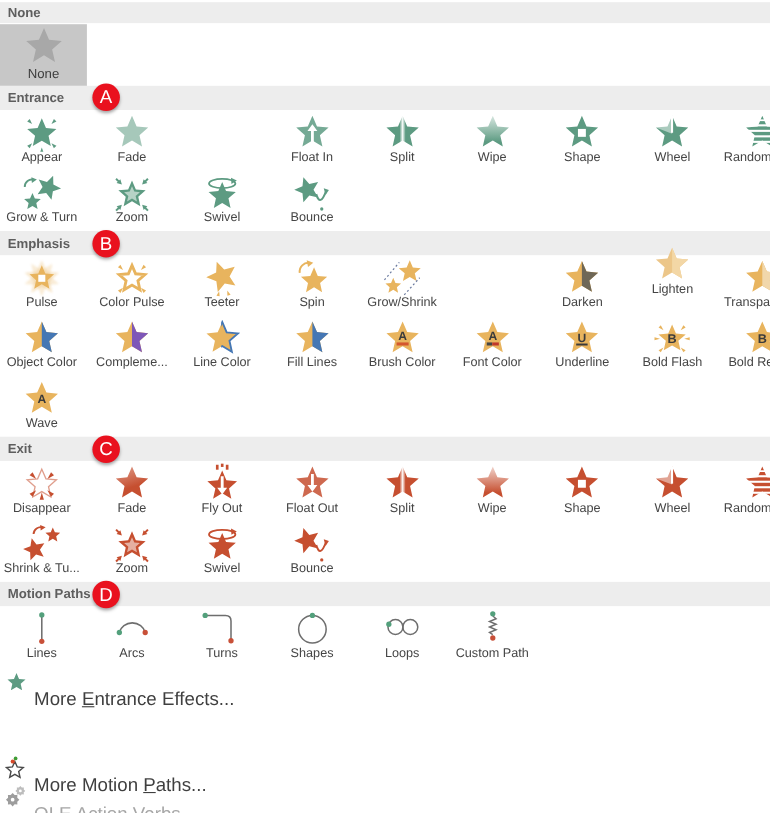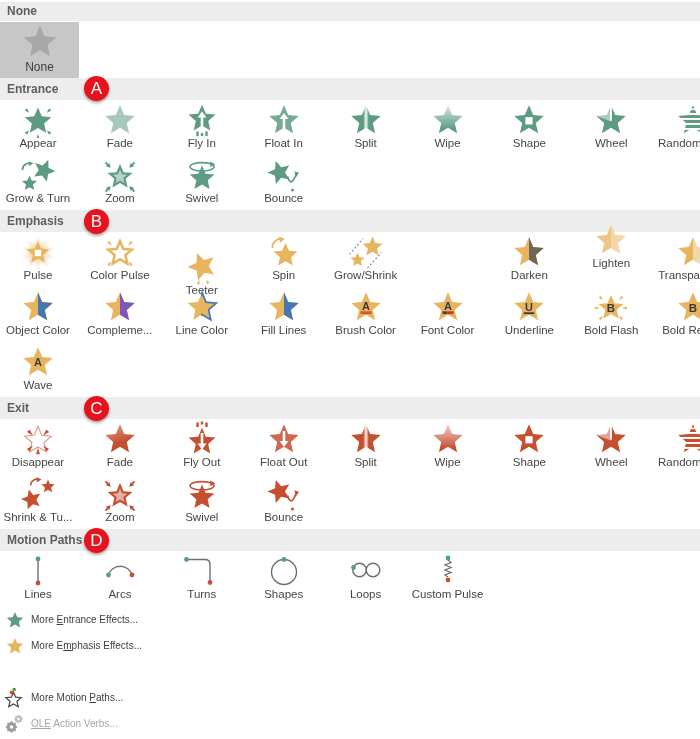--- a/index.html
+++ b/index.html
@@ -7,21 +7,21 @@
 .badge{position:absolute;width:25px;height:25px;border-radius:50%;background:#e9111e;color:#fff;font-size:17px;line-height:25px;text-align:center;box-shadow:0 2px 3px rgba(0,0,0,0.35);z-index:5}
 .item{position:absolute;width:82px;text-align:center}
 .ic{height:37px;padding-top:2px}
 .ic svg{display:block;margin:0 auto}
 .lbl{font-size:11.5px;color:#454545;white-space:nowrap;line-height:13px}
 #nonetile{position:absolute;left:0;top:22px;width:79px;height:56px;background:#c7c7c7;text-align:center}
 #nonetile svg{display:block;margin:0 auto}
 .mi{position:absolute;left:0;width:700px;height:26px}
 .mic{position:absolute;left:4px;top:2px}
 .mic svg{display:block}
-.mtx{position:absolute;left:31px;top:0;line-height:26px;font-size:10px}
+.mtx{position:absolute;left:31px;top:16px;line-height:26px;font-size:17px}
 </style></head><body>
 <div id="wrap">
 <svg width="0" height="0" style="position:absolute">
       <defs>
         <filter id="bl" x="-30%" y="-30%" width="160%" height="160%">
           <feGaussianBlur stdDeviation="1.1"></feGaussianBlur>
         </filter>
         <linearGradient id="spl5d9b82" x1="0" y1="0" x2="1" y2="0">
           <stop offset="0" stop-color="#fff" stop-opacity="0"></stop>
           <stop offset="0.5" stop-color="#fff" stop-opacity="0.95"></stop>
@@ -77,32 +77,20 @@
       <div class="lbl">Appear</div>
     </div>
     <div class="item" style="left:78.9px;top:100px">
       <div class="ic">
         <svg width="40" height="36" viewBox="0 0 40 36">
           <path d="M20,3.2 24.2,12.9 34.7,13.9 26.8,20.9 29.1,31.2 20,25.8 10.9,31.2 13.2,20.9 5.3,13.9 15.8,12.9Z" fill="#5d9b82" opacity="0.55"></path>
         </svg>
       </div>
       <div class="lbl">Fade</div>
     </div>
-    <div class="item" style="left:160.8px;top:100px">
-      <div class="ic">
-        <svg width="40" height="36" viewBox="0 0 40 36">
-          <path d="M20,2.8 23.8,11.7 33.5,12.6 26.2,19 28.3,28.5 20,23.5 11.7,28.5 13.8,19 6.5,12.6 16.2,11.7Z" fill="#5d9b82"></path>
-          <path d="M20,9.5 L24.5,15.5 L21.3,15.5 L21.3,26 L18.7,26 L18.7,15.5 L15.5,15.5Z" fill="#fff"></path>
-          <rect x="14.3" y="29.5" width="2.4" height="4.5" fill="#5d9b82"></rect>
-          <rect x="18.8" y="31" width="2.4" height="3" fill="#5d9b82"></rect>
-          <rect x="23.3" y="29.5" width="2.4" height="4.5" fill="#5d9b82"></rect>
-        </svg>
-      </div>
-      <div class="lbl">Fly In</div>
-    </div>
     <div class="item" style="left:242.7px;top:100px">
       <div class="ic">
         <svg width="40" height="36" viewBox="0 0 40 36">
           <path d="M20,3.2 24.2,12.9 34.7,13.9 26.8,20.9 29.1,31.2 20,25.8 10.9,31.2 13.2,20.9 5.3,13.9 15.8,12.9Z" fill="#5d9b82" opacity="0.85"></path>
           <path d="M20,11 L24.5,17 L21.3,17 L21.3,27 L18.7,27 L18.7,17 L15.5,17Z" fill="#fff"></path>
         </svg>
       </div>
       <div class="lbl">Float In</div>
     </div>
     <div class="item" style="left:324.6px;top:100px">
@@ -219,21 +207,21 @@
         <svg width="40" height="36" viewBox="0 0 40 36">
           <path d="M20,7.2 23.3,14.9 31.7,15.7 25.4,21.2 27.2,29.5 20,25.2 12.8,29.5 14.6,21.2 8.3,15.7 16.7,14.9Z" fill="none" stroke="#e8b45e" stroke-width="2.6"></path>
           <path d="M11.9,11.4 L9.5,6.7 L7.2,9Z" fill="#e8b45e"></path>
           <path d="M28.1,11.4 L32.8,9 L30.5,6.7Z" fill="#e8b45e"></path>
           <path d="M11.9,27.6 L7.2,30 L9.5,32.3Z" fill="#e8b45e"></path>
           <path d="M28.1,27.6 L30.5,32.3 L32.8,30Z" fill="#e8b45e"></path>
         </svg>
       </div>
       <div class="lbl">Color Pulse</div>
     </div>
-    <div class="item" style="left:160.8px;top:247px">
+    <div class="item" style="left:160.8px;top:232px">
       <div class="ic">
         <svg width="40" height="36" viewBox="0 0 40 36">
           <path d="M15,3.9 21.8,11.1 31.4,8.6 26.7,17.3 32,25.6 22.3,23.8 16,31.4 14.7,21.6 5.5,18 14.5,13.8Z" fill="#e8b45e"></path>
           <path d="M17.2,30.7 L14.8,34.8 L17.7,35.4Z" fill="#e8b45e"></path>
           <path d="M24.6,30.2 L24.7,34.9 L27.6,33.9Z" fill="#e8b45e"></path>
         </svg>
       </div>
       <div class="lbl">Teeter</div>
     </div>
     <div class="item" style="left:242.7px;top:232px">
@@ -623,37 +611,29 @@
       <div class="lbl">Shapes</div>
     </div>
     <div class="item" style="left:406.5px;top:551px">
       <div class="ic">
         <svg width="40" height="36" viewBox="0 0 40 36">
           <path d="M20,7 L23,9.5 L17,12 L23,14.5 L17,17 L23,19.5 L17,22 L20,24" fill="none" stroke="#6e6e6e" stroke-width="1.3"></path>
           <circle cx="20" cy="5" r="2.4" fill="#53a07c"></circle>
           <circle cx="20" cy="27" r="2.4" fill="#c85038"></circle>
         </svg>
       </div>
-      <div class="lbl">Custom Pulse</div>
+      <div class="lbl">Custom Path</div>
     </div>
 <div class="mi" style="top:607px">
       <span class="mic">
         <svg width="22" height="22" viewBox="0 0 22 22">
           <path d="M11,2.9 13.3,8.3 19.2,8.8 14.8,12.7 16.1,18.5 11,15.5 5.9,18.5 7.2,12.7 2.8,8.8 8.7,8.3Z" fill="#5d9b82"></path>
         </svg>
       </span>
       <span class="mtx" style="color:#3f3f3f">More <u>E</u>ntrance Effects...</span>
-    </div>
-    <div class="mi" style="top:633px">
-      <span class="mic">
-        <svg width="22" height="22" viewBox="0 0 22 22">
-          <path d="M11,2.9 13.3,8.3 19.2,8.8 14.8,12.7 16.1,18.5 11,15.5 5.9,18.5 7.2,12.7 2.8,8.8 8.7,8.3Z" fill="#e8b45e"></path>
-        </svg>
-      </span>
-      <span class="mtx" style="color:#3f3f3f">More E<u>m</u>phasis Effects...</span>
     </div>
     <div class="mi" style="top:685px">
       <span class="mic">
         <svg width="22" height="22" viewBox="0 0 22 22">
           <path d="M9.5,5.2 11.7,10.2 17.1,10.7 13,14.3 14.2,19.7 9.5,16.9 4.8,19.7 6,14.3 1.9,10.7 7.3,10.2Z" fill="#fff" stroke="#4a4a4a" stroke-width="1.3"></path>
           <circle cx="10.2" cy="2.5" r="1.7" fill="#3f9c35"></circle>
           <circle cx="7.6" cy="5.3" r="1.9" fill="#d6492a"></circle>
         </svg>
       </span>
       <span class="mtx" style="color:#3f3f3f">More Motion <u>P</u>aths...</span>

